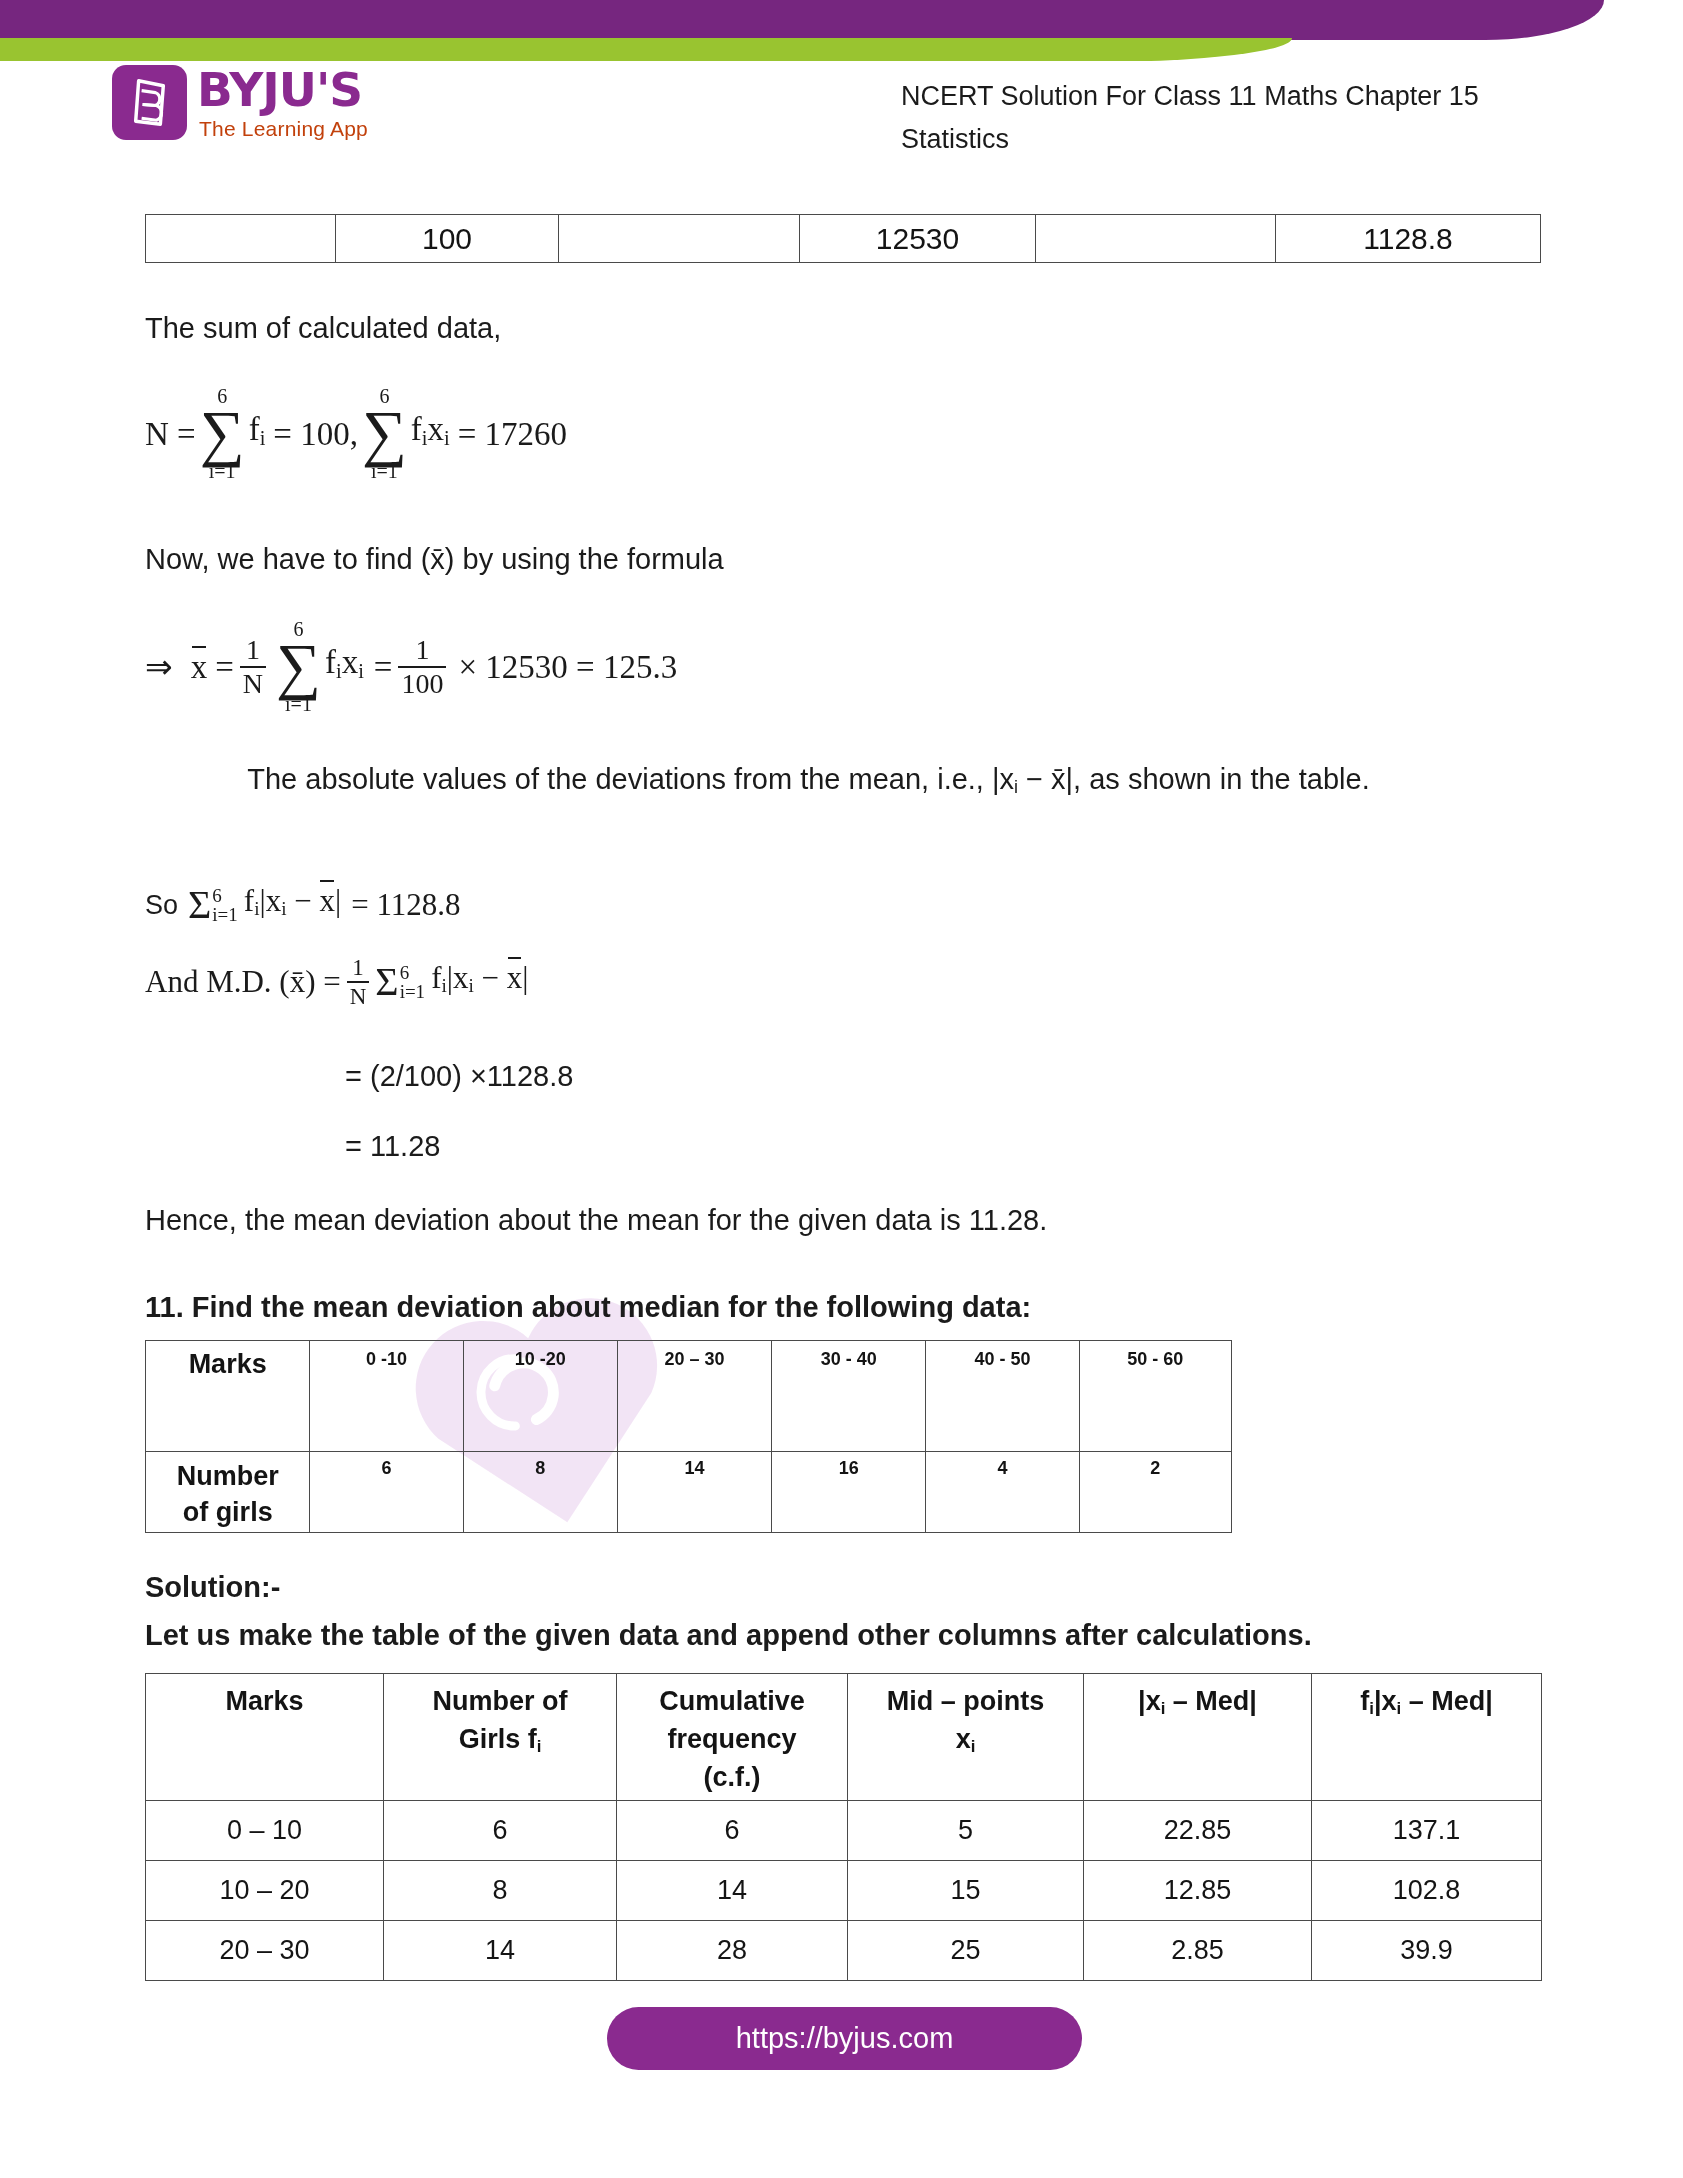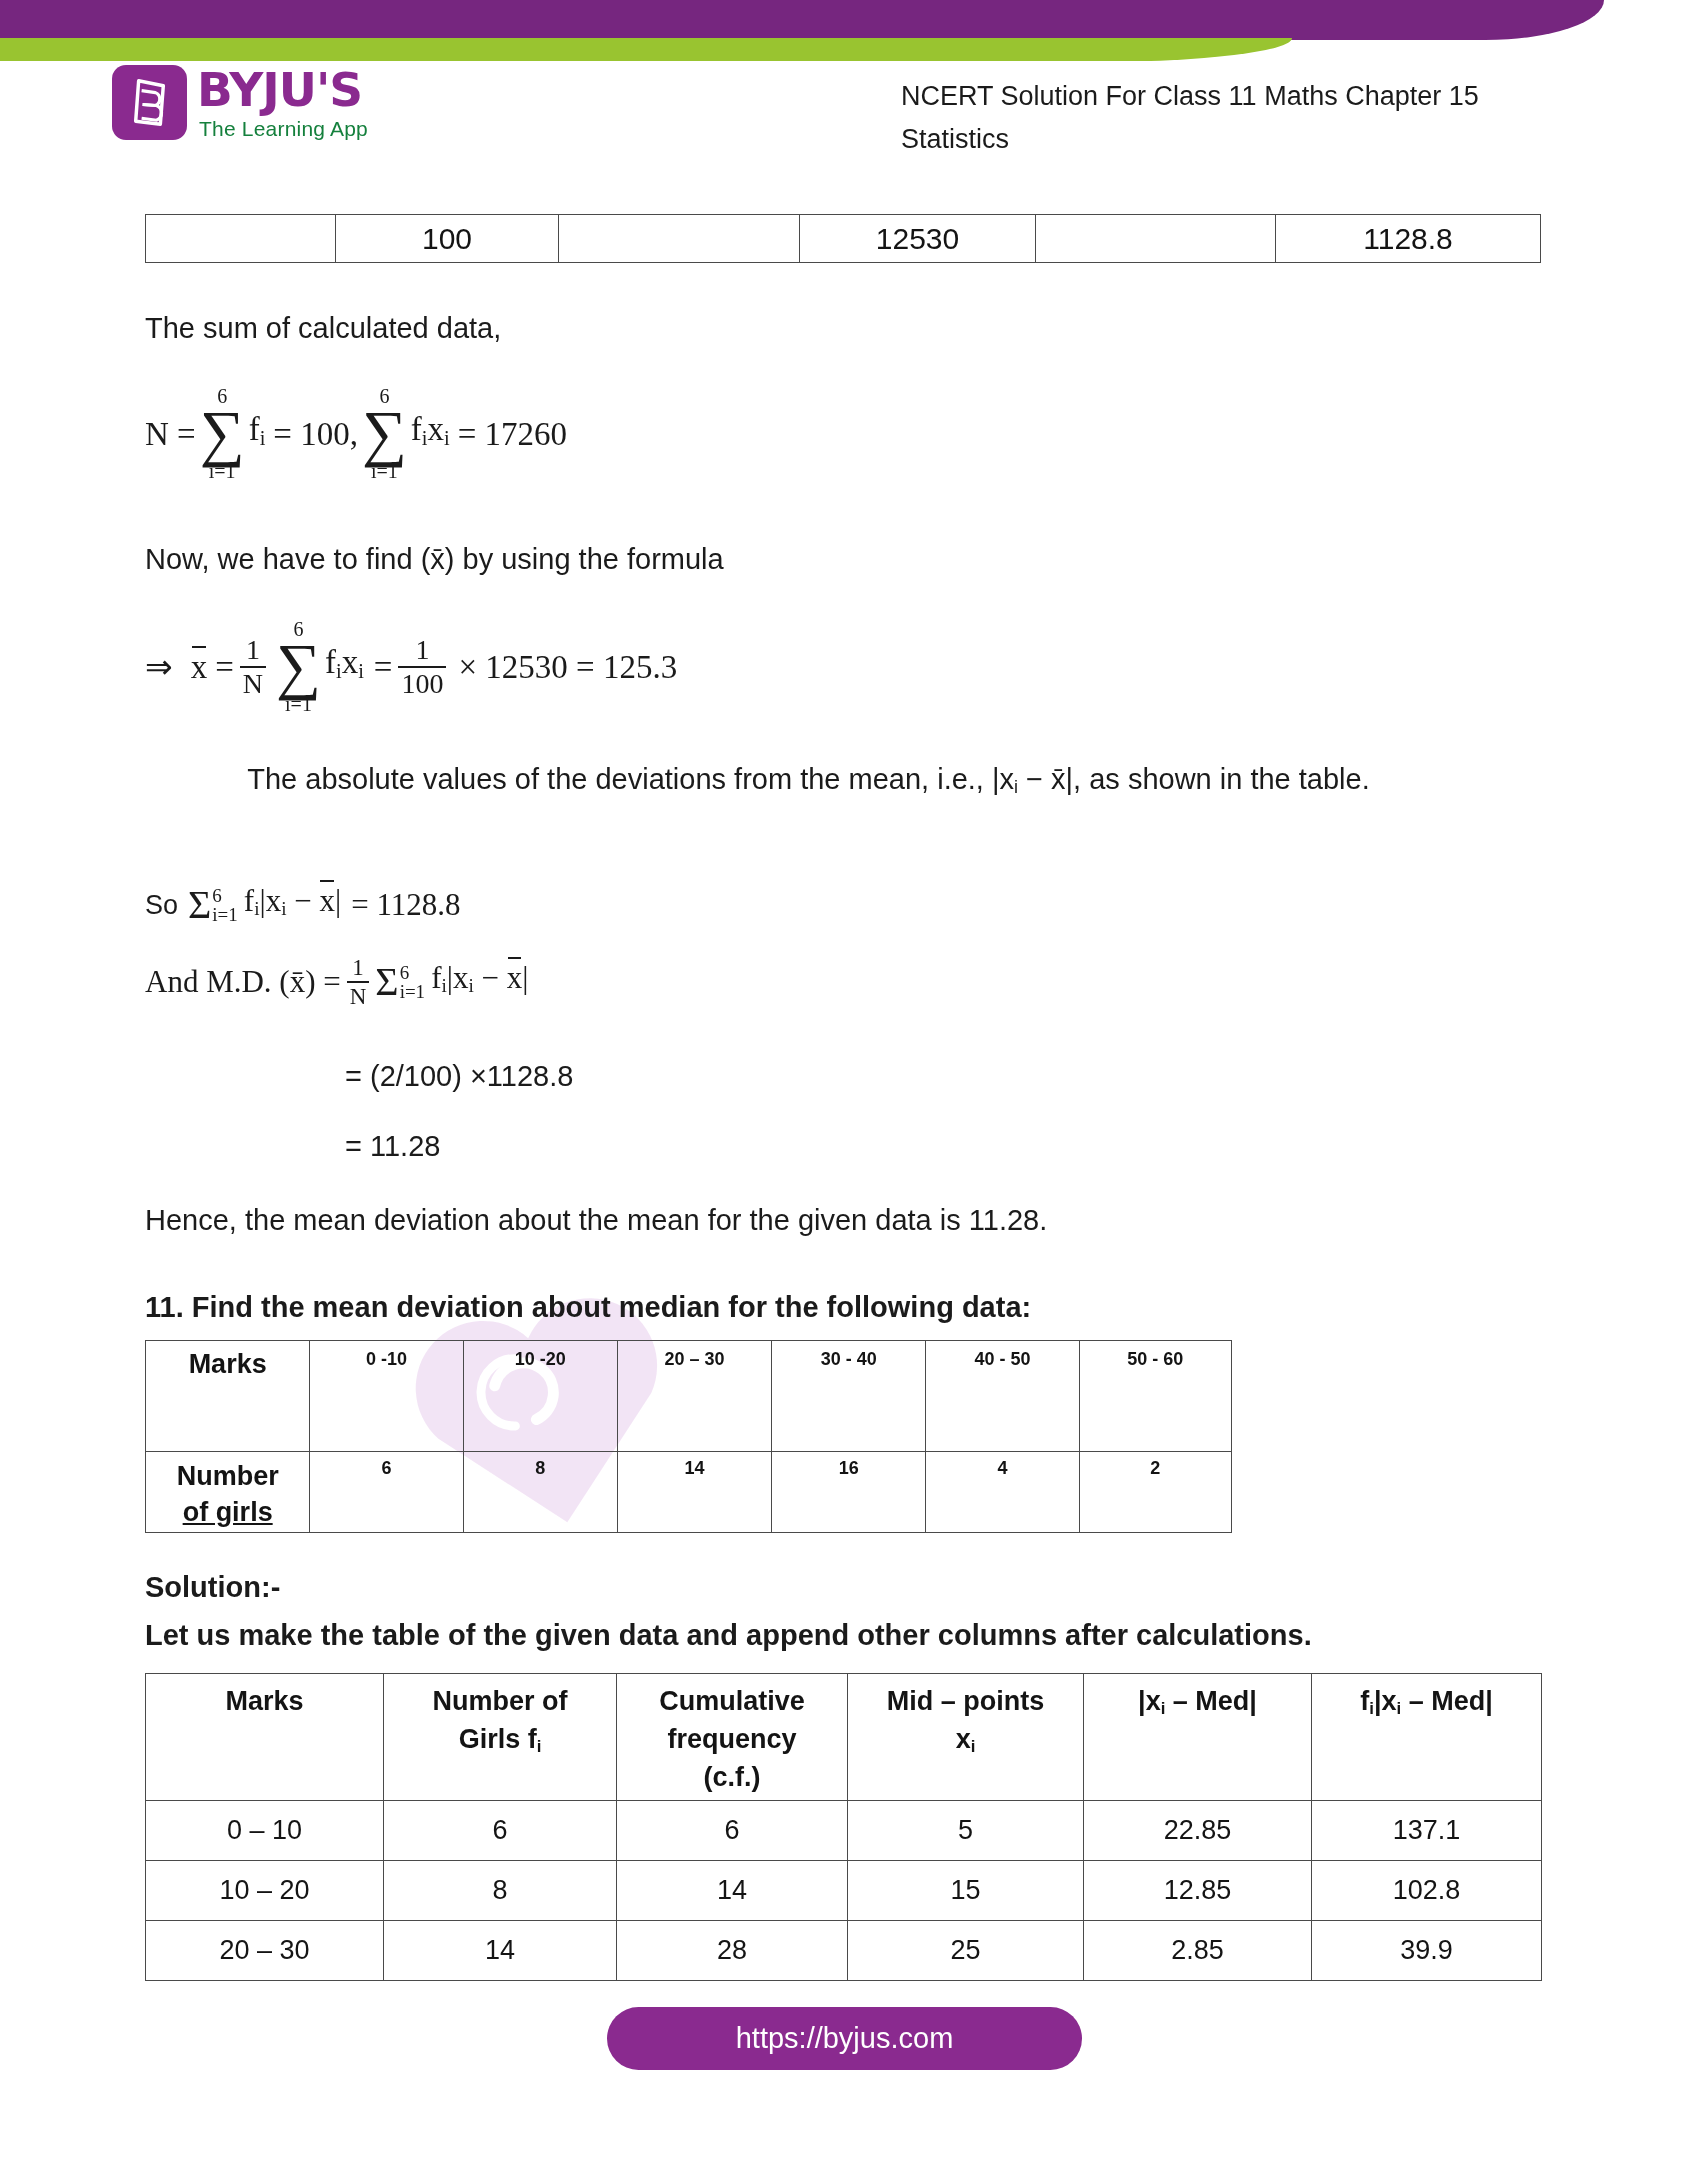--- a/index.html
+++ b/index.html
@@ -77,21 +77,21 @@
     font-size: 47px;
     letter-spacing: -1px;
     color: #8a2a8f;
     line-height: 53px;
   }
   .logo-tag {
     position: absolute;
     left: 87px; top: 54px;
     font-family: "Liberation Sans", sans-serif;
     font-size: 21px;
-    color: #15803d;
+    color: #c2410c;
     letter-spacing: 0.2px;
   }
 
   
   .page-title {
     position: absolute;
     left: 901px;
     top: 75px;
     width: 693px;
     font-size: 27px;
@@ -373,21 +373,21 @@
       <td>0 -10</td>
       <td>10 -20</td>
       <td>20 – 30</td>
       <td>30 - 40</td>
       <td>40 - 50</td>
       <td>50 - 60</td>
     </tr>
     <tr class="row-girls">
       <td class="lbl">
         <span style="display:block; line-height:36px;">Number</span>
-        <span style="display:block; line-height:36px;text-decoration:underline;">of girls</span>
+        <span style="display:block; line-height:36px;">of girls</span>
       </td>
       <td>6</td>
       <td>8</td>
       <td>14</td>
       <td>16</td>
       <td>4</td>
       <td>2</td>
     </tr>
   </tbody>
     </table>

